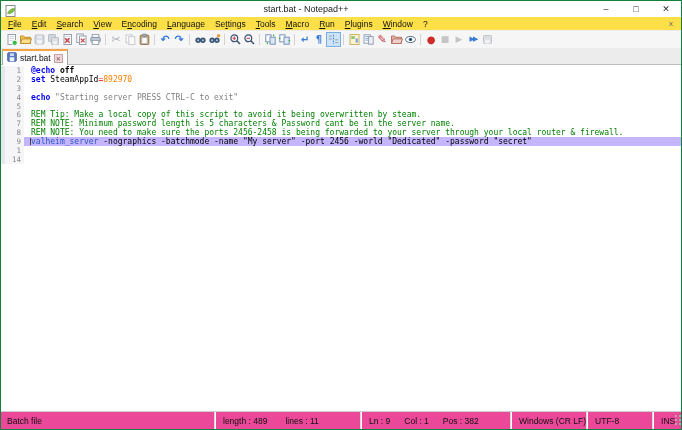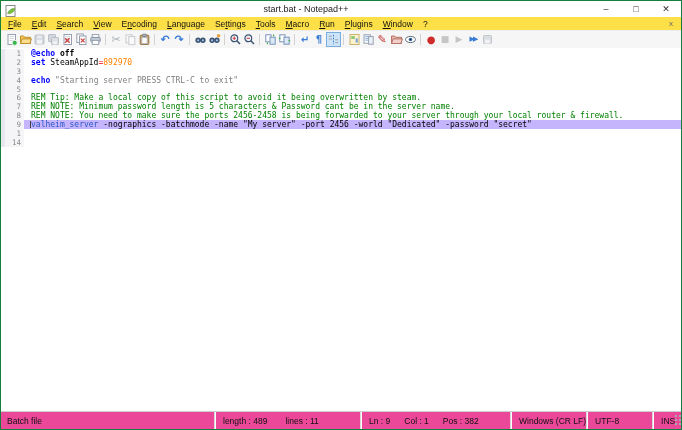--- a/index.html
+++ b/index.html
@@ -293,20 +293,33 @@
         <span class="ch" style="color:#3a7bd5;font-size:7px;letter-spacing:-2px">▶▶</span>
       </span>
       <span class="tbtn dim">
         <svg viewBox="0 0 13 13" width="13" height="13">
           <rect x="2.5" y="2.5" width="8" height="8" rx="0.8" fill="#b9c6d8" stroke="#8a99ad"></rect>
           <rect x="4.2" y="6.6" width="4.6" height="3.9" fill="#eef1f6"></rect>
         </svg>
       </span>
     </div>
 
+  <div class="tabbar">
+    <div class="tab">
+      <span>
+        <svg viewBox="0 0 11 11" width="10" height="10">
+          <rect x="0.8" y="0.8" width="9.4" height="9.4" rx="0.8" fill="#5b7cc9" stroke="#3d5a9e"></rect>
+          <rect x="3" y="5.8" width="5" height="4.4" fill="#eef1f8"></rect>
+          <rect x="3.3" y="1.4" width="4.4" height="3" fill="#cdd8ee"></rect>
+        </svg>
+      </span>
+      <span>start.bat</span>
+      <span class="tclose">✕</span>
+    </div>
+  </div>
 
   <div class="editor">
     <div>
         <div class="row"><span class="strip"></span><span class="ln">1</span><span class="code"><span class="s-kw">@echo</span><span class="s-d"> </span><span class="s-off">off</span></span></div>
         <div class="row"><span class="strip"></span><span class="ln">2</span><span class="code"><span class="s-kw">set</span><span class="s-d"> SteamAppId</span><span class="s-op">=</span><span class="s-num">892970</span></span></div>
         <div class="row"><span class="strip"></span><span class="ln">3</span><span class="code"></span></div>
         <div class="row"><span class="strip"></span><span class="ln">4</span><span class="code"><span class="s-kw">echo</span><span class="s-d"> </span><span class="s-str">"Starting server PRESS CTRL-C to exit"</span></span></div>
         <div class="row"><span class="strip"></span><span class="ln">5</span><span class="code"></span></div>
         <div class="row"><span class="strip"></span><span class="ln">6</span><span class="code"><span class="s-com">REM Tip: Make a local copy of this script to avoid it being overwritten by steam.</span></span></div>
         <div class="row"><span class="strip"></span><span class="ln">7</span><span class="code"><span class="s-com">REM NOTE: Minimum password length is 5 characters &amp; Password cant be in the server name.</span></span></div>

